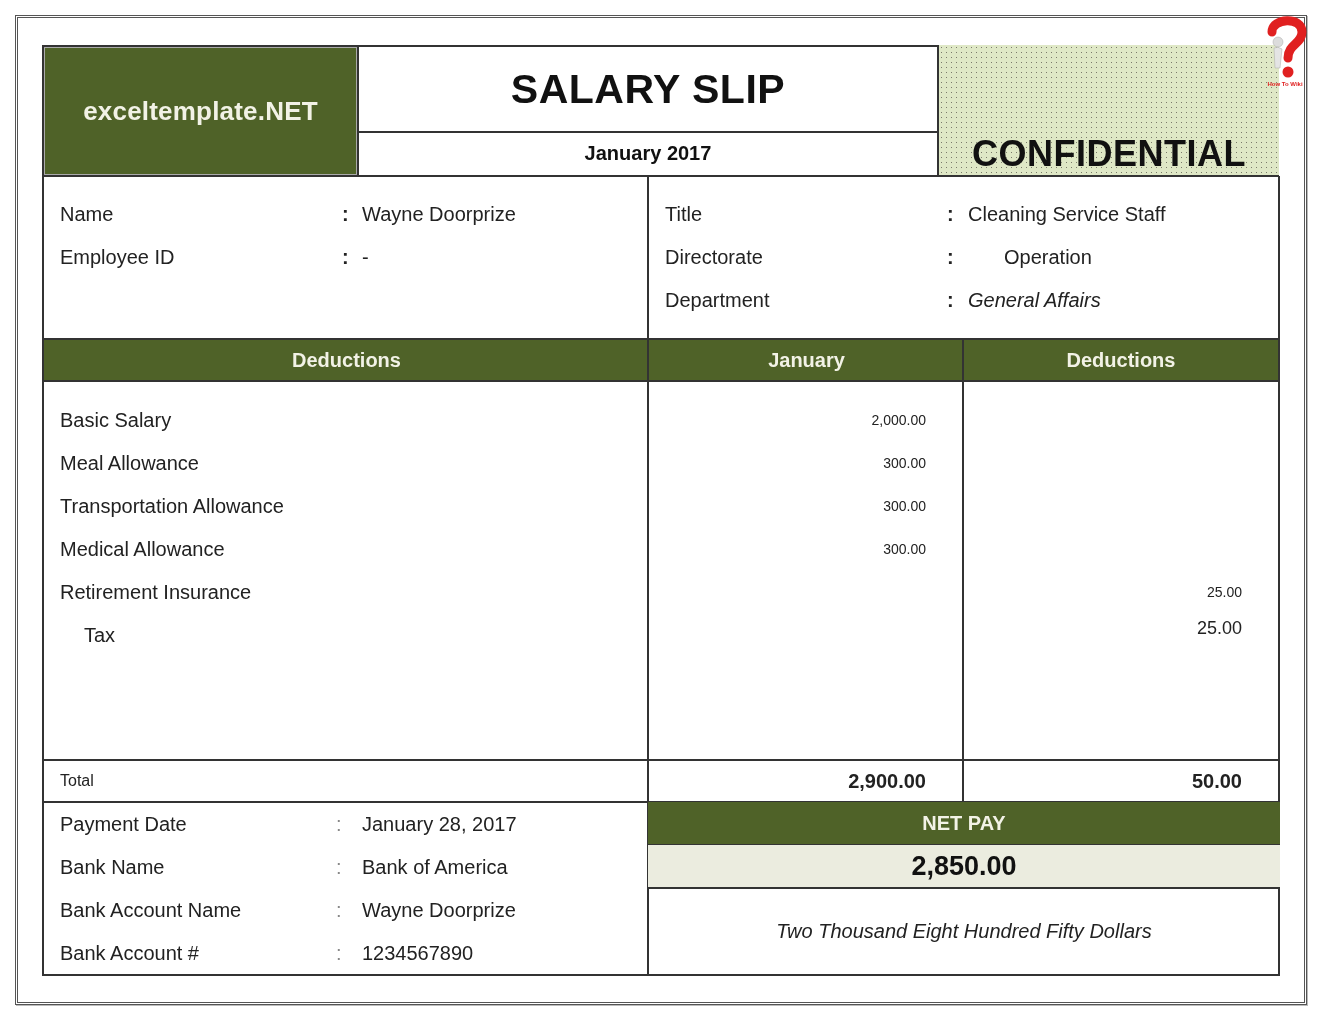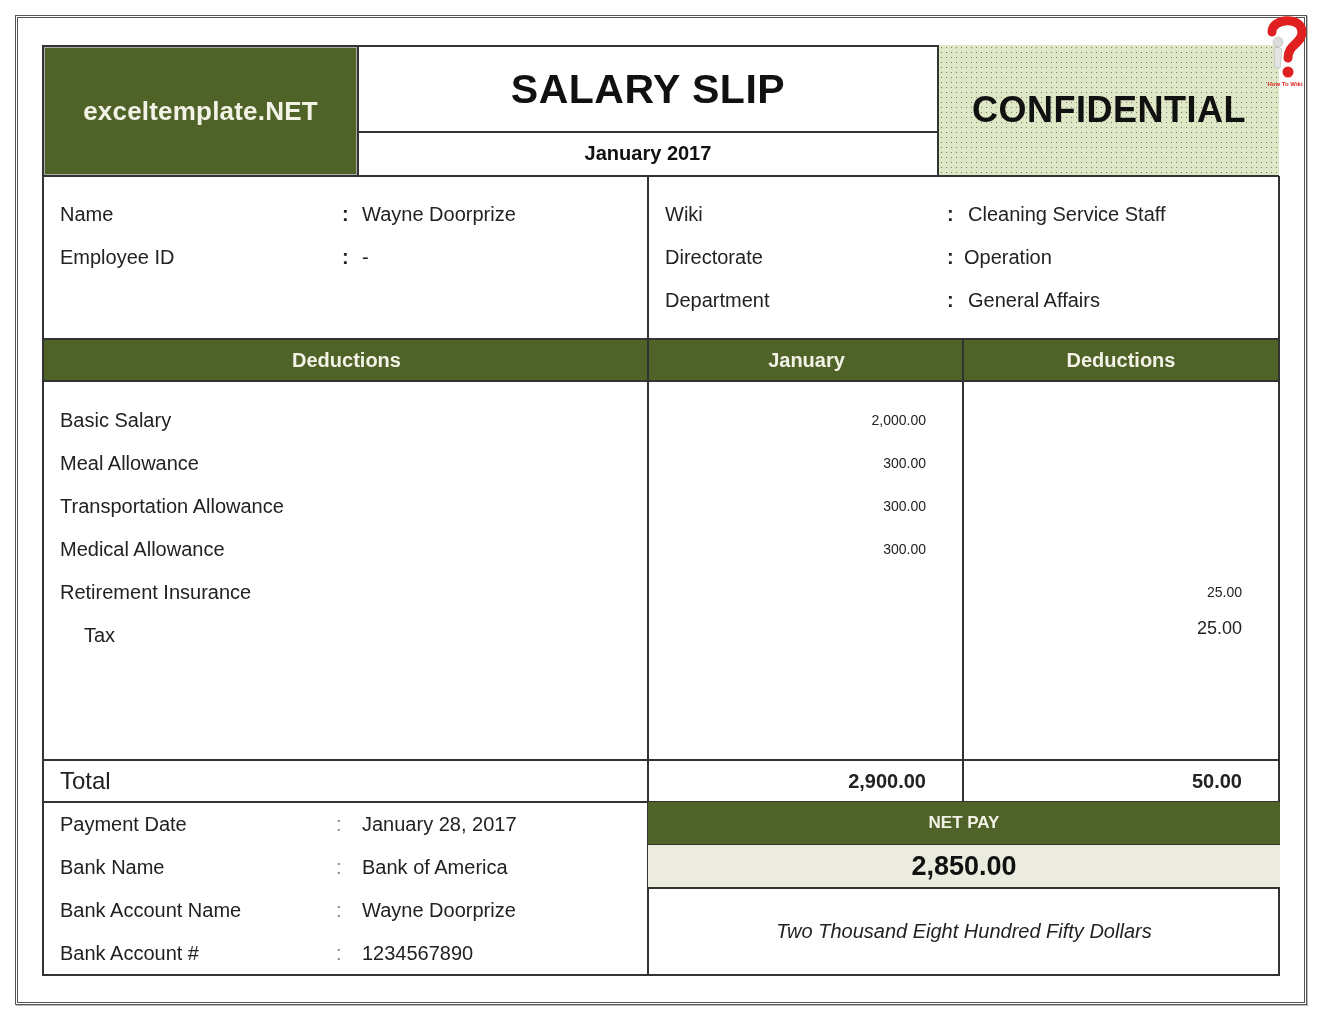--- a/index.html
+++ b/index.html
@@ -31,21 +31,21 @@
     border-bottom: 2px solid #333;
     display: flex; align-items: center; justify-content: center;
     font-weight: bold; font-size: 20px; color: #111;
   }
   .confidential-box {
     left: 937px; top: 45px; width: 342px; height: 132px;
     border-left: 2px solid #333; border-bottom: 2px solid #333;
     background-color: #dfe8c6;
     background-image: radial-gradient(#7a7a6a 0.9px, transparent 1px);
     background-size: 5px 5px;
-    display: flex; align-items: center; justify-content: center;
+    display: flex; align-items: flex-end; justify-content: center;
     font-weight: bold; font-size: 36px; color: #111; letter-spacing: 0.5px;
     text-shadow: 0 0 2px #dfe8c6;
   }
 
   
   .main-border {
     left: 42px; top: 176px; width: 1238px; height: 800px;
     border: 2px solid #333; border-top: none;
   }
   .vline { position: absolute; width: 2px; background: #333; }
@@ -61,26 +61,26 @@
   .col-header {
     position: absolute; top: 338px; height: 44px;
     background: #4f6228; color: #f2f2e6; font-weight: bold; font-size: 20px;
     display: flex; align-items: center; justify-content: center;
     border-top: 2px solid #333; border-bottom: 2px solid #333;
   }
 
   .item-label { position: absolute; left: 60px; font-size: 20px; height: 26px; line-height: 26px; white-space: nowrap; }
   .item-amount { position: absolute; font-size: 14px; height: 26px; line-height: 26px; text-align: right; white-space: nowrap; }
 
-  .total-label { position: absolute; left: 60px; top: 768px; font-size: 24px; line-height: 26px; }
+  .total-label { position: absolute; left: 60px; top: 768px; font-size: 16px; line-height: 26px; }
   .total-amount { position: absolute; top: 768px; font-size: 20px; line-height: 26px; font-weight: bold; text-align: right; }
 
   .netpay-header {
     left: 648px; top: 802px; width: 632px; height: 44px;
-    background: #4f6228; color: #f2f2e6; font-weight: bold; font-size: 17px;
+    background: #4f6228; color: #f2f2e6; font-weight: bold; font-size: 20px;
     display: flex; align-items: center; justify-content: center;
     border-bottom: 2px solid #333;
   }
   .netpay-amount {
     left: 648px; top: 845px; width: 632px; height: 44px;
     background: #ebecdf; color: #111; font-weight: bold; font-size: 27px;
     display: flex; align-items: center; justify-content: center;
     border-bottom: 2px solid #333;
   }
   .netpay-words {
@@ -134,33 +134,33 @@
   </div>
   <div class="info-row" style="top:244px; left:0;">
     <span class="info-label" style="left:60px;text-align:center;">Employee ID</span>
     <span class="info-colon" style="left:342px; font-weight:bold;">:</span>
     <span class="info-value" style="left:362px;">-</span>
   </div>
 </div>
 
 <div>
   <div class="info-row" style="top:201px; left:0;">
-    <span class="info-label" style="left:665px;">Wiki</span>
+    <span class="info-label" style="left:665px;">Title</span>
     <span class="info-colon" style="left:947px; font-weight:bold;">:</span>
     <span class="info-value" style="left:968px;">Cleaning Service Staff</span>
   </div>
   <div class="info-row" style="top:244px; left:0;">
     <span class="info-label" style="left:665px;">Directorate</span>
     <span class="info-colon" style="left:947px; font-weight:bold;">:</span>
-    <span class="info-value" style="left:964px;">Operation</span>
+    <span class="info-value" style="left:1004px;">Operation</span>
   </div>
   <div class="info-row" style="top:287px; left:0;">
     <span class="info-label" style="left:665px;">Department</span>
     <span class="info-colon" style="left:947px; font-weight:bold;">:</span>
-    <span class="info-value" style="left:968px;">General Affairs</span>
+    <span class="info-value" style="left:968px;font-style:italic;">General Affairs</span>
   </div>
 </div>
 
 <div class="col-header" style="left:42px; width:607px; border-left:2px solid #333;">
   <span>Deductions</span>
 </div>
 <div class="col-header" style="left:647px; width:317px; border-left:2px solid #333;">
   <span>January</span>
 </div>
 <div class="col-header" style="left:962px; width:318px; border-left:2px solid #333; border-right:2px solid #333;">

